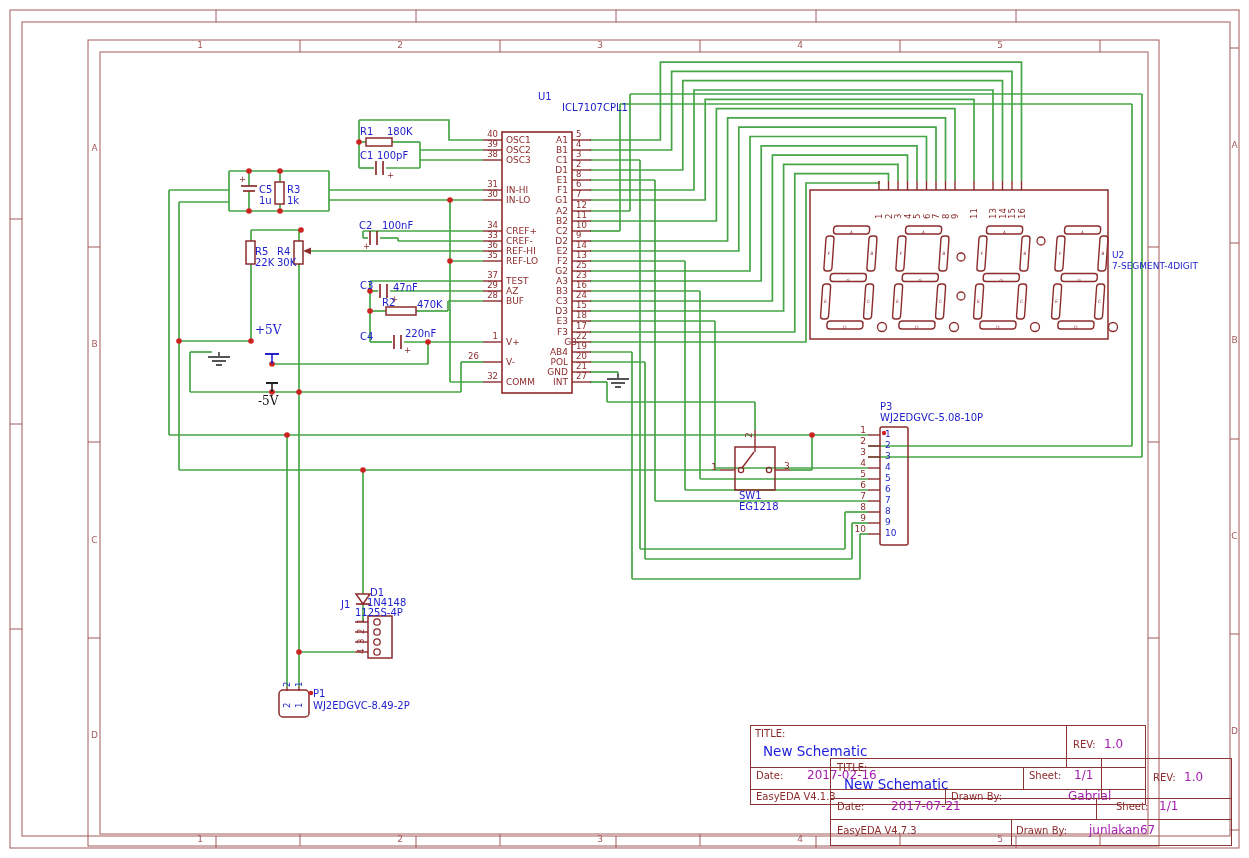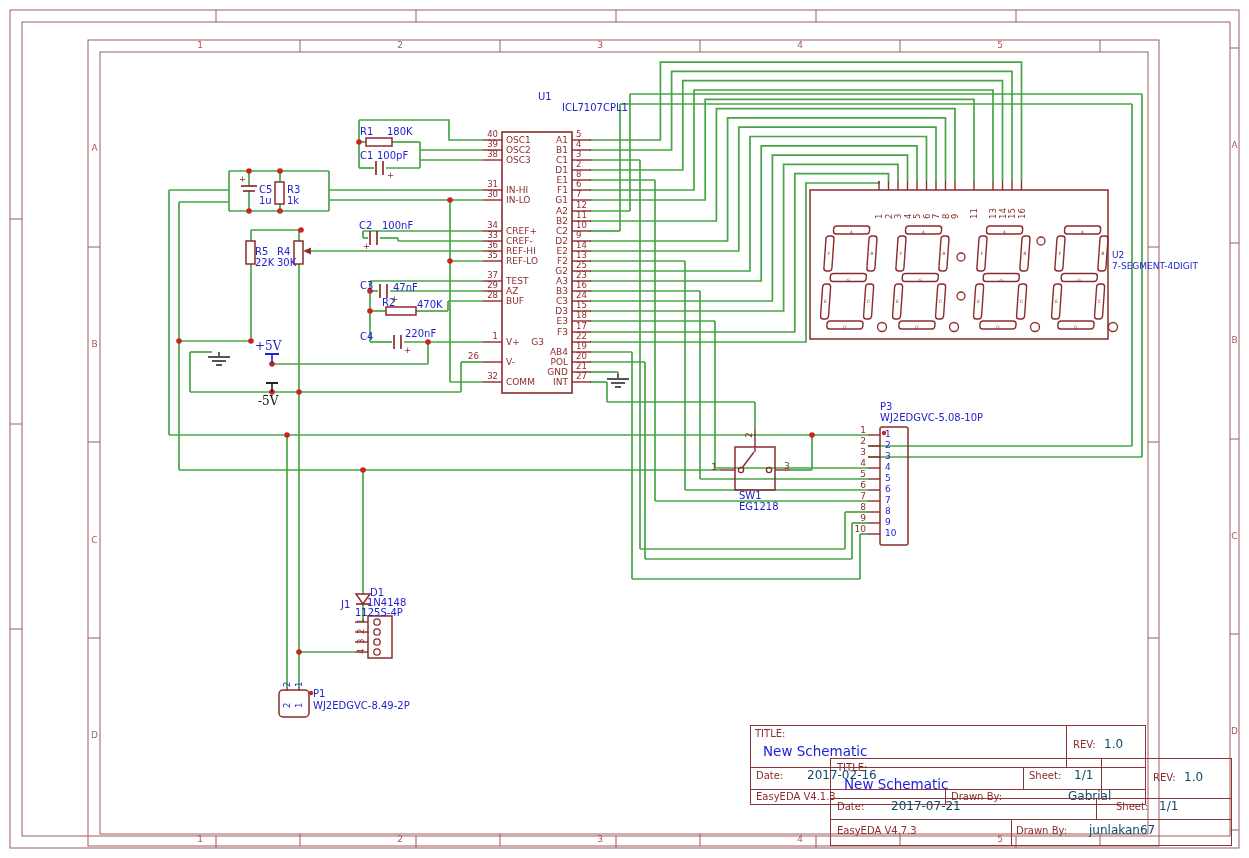--- a/index.html
+++ b/index.html
@@ -11,21 +11,21 @@
   .f8{font-size:8.5px;} .f9{font-size:9px;} .f10{font-size:10px;} .f12{font-size:12px;}
   .serif{font-family:"DejaVu Serif",serif;}
   .dark{color:#111;}
   .rot{writing-mode:vertical-rl;transform:rotate(180deg);}
   .tb{position:absolute;border:1px solid #8b3636;background:transparent;}
   .tb .hl,.tb .vl{position:absolute;background:#8b3636;}
   .tb .hl{height:1px;left:0;right:0;}
   .tb .vl{width:1px;}
   .tb span{position:absolute;white-space:nowrap;}
   .tlab{font:10px "DejaVu Sans",sans-serif;color:#8c2b2b;}
-  .tval{font:12px "DejaVu Sans",sans-serif;color:#0c4a6e;}
+  .tval{font:12px "DejaVu Sans",sans-serif;color:#a21caf;}
   .ttitle{font:13.5px "DejaVu Sans",sans-serif;color:#1c1cdd;}
 </style>
 </head>
 <body>
 
 <div id="stage">
   <svg id="wire-layer" width="1249" height="858">
       <rect x="10" y="10" width="1229" height="838" rx="0" fill="none" stroke="#a25a5a" stroke-width="1"></rect>
       <rect x="22" y="22" width="1208" height="814" rx="0" fill="none" stroke="#a25a5a" stroke-width="1"></rect>
       <rect x="88" y="40" width="1071" height="806" rx="0" fill="none" stroke="#a25a5a" stroke-width="1"></rect>
@@ -477,21 +477,21 @@
       <div class="lab f9" style="left: 506px; top: 286px; width: 62px; text-align: right;">B3</div>
       <div class="lab f8" style="left: 576px; top: 280px;">16</div>
       <div class="lab f9" style="left: 506px; top: 296px; width: 62px; text-align: right;">C3</div>
       <div class="lab f8" style="left: 576px; top: 290px;">24</div>
       <div class="lab f9" style="left: 506px; top: 306px; width: 62px; text-align: right;">D3</div>
       <div class="lab f8" style="left: 576px; top: 300px;">15</div>
       <div class="lab f9" style="left: 506px; top: 316px; width: 62px; text-align: right;">E3</div>
       <div class="lab f8" style="left: 576px; top: 310px;">18</div>
       <div class="lab f9" style="left: 506px; top: 327px; width: 62px; text-align: right;">F3</div>
       <div class="lab f8" style="left: 576px; top: 321px;">17</div>
-      <div class="lab f9" style="left: 482px; top: 337px; width: 62px; text-align: right;">G3</div>
+      <div class="lab f9" style="left: 515px; top: 337px; width: 62px; text-align: right;">G3</div>
       <div class="lab f8" style="left: 576px; top: 331px;">22</div>
       <div class="lab f9" style="left: 506px; top: 347px; width: 62px; text-align: right;">AB4</div>
       <div class="lab f8" style="left: 576px; top: 341px;">19</div>
       <div class="lab f9" style="left: 506px; top: 357px; width: 62px; text-align: right;">POL</div>
       <div class="lab f8" style="left: 576px; top: 351px;">20</div>
       <div class="lab f9" style="left: 506px; top: 367px; width: 62px; text-align: right;">GND</div>
       <div class="lab f8" style="left: 576px; top: 361px;">21</div>
       <div class="lab f9" style="left: 506px; top: 377px; width: 62px; text-align: right;">INT</div>
       <div class="lab f8" style="left: 576px; top: 371px;">27</div>
       <div class="lab blue f10" style="left: 538px; top: 91px;">U1</div>
@@ -571,21 +571,21 @@
       <div class="lab f8 rot" style="left: 356px; top: 612px; width: 9px; height: 12px;">1</div>
       <div class="lab f8 rot" style="left: 356px; top: 622px; width: 9px; height: 12px;">2</div>
       <div class="lab f8 rot" style="left: 356px; top: 632px; width: 9px; height: 12px;">3</div>
       <div class="lab f8 rot" style="left: 356px; top: 642px; width: 9px; height: 12px;">4</div>
       <div class="lab blue f8 rot" style="left: 282px; top: 674px; width: 9px; height: 13px;">2</div>
       <div class="lab blue f8 rot" style="left: 294px; top: 674px; width: 9px; height: 13px;">1</div>
       <div class="lab blue f8 rot" style="left: 282px; top: 695px; width: 9px; height: 13px;">2</div>
       <div class="lab blue f8 rot" style="left: 294px; top: 695px; width: 9px; height: 13px;">1</div>
       <div class="lab blue f10" style="left: 313px; top: 688px;">P1</div>
       <div class="lab blue f10" style="left: 313px; top: 700px;">WJ2EDGVC-8.49-2P</div>
-      <div class="lab blue serif f12" style="left: 255px; top: 339px; text-align: right;">+5V</div>
+      <div class="lab blue serif f12" style="left: 255px; top: 323px; text-align: right;">+5V</div>
       <div class="lab dark serif f12" style="left: 258px; top: 394px;">-5V</div>
     </div>
 
   <div class="tb" style="left:750px;top:725px;width:394px;height:78px;">
     <div class="hl" style="top:41px;"></div>
     <div class="hl" style="top:63px;"></div>
     <div class="vl" style="left:315px;top:0;height:41px;"></div>
     <div class="vl" style="left:272px;top:41px;height:22px;"></div>
     <div class="vl" style="left:194px;top:63px;height:15px;"></div>
     <span class="tlab" style="left:4px;top:2px;">TITLE:</span>

